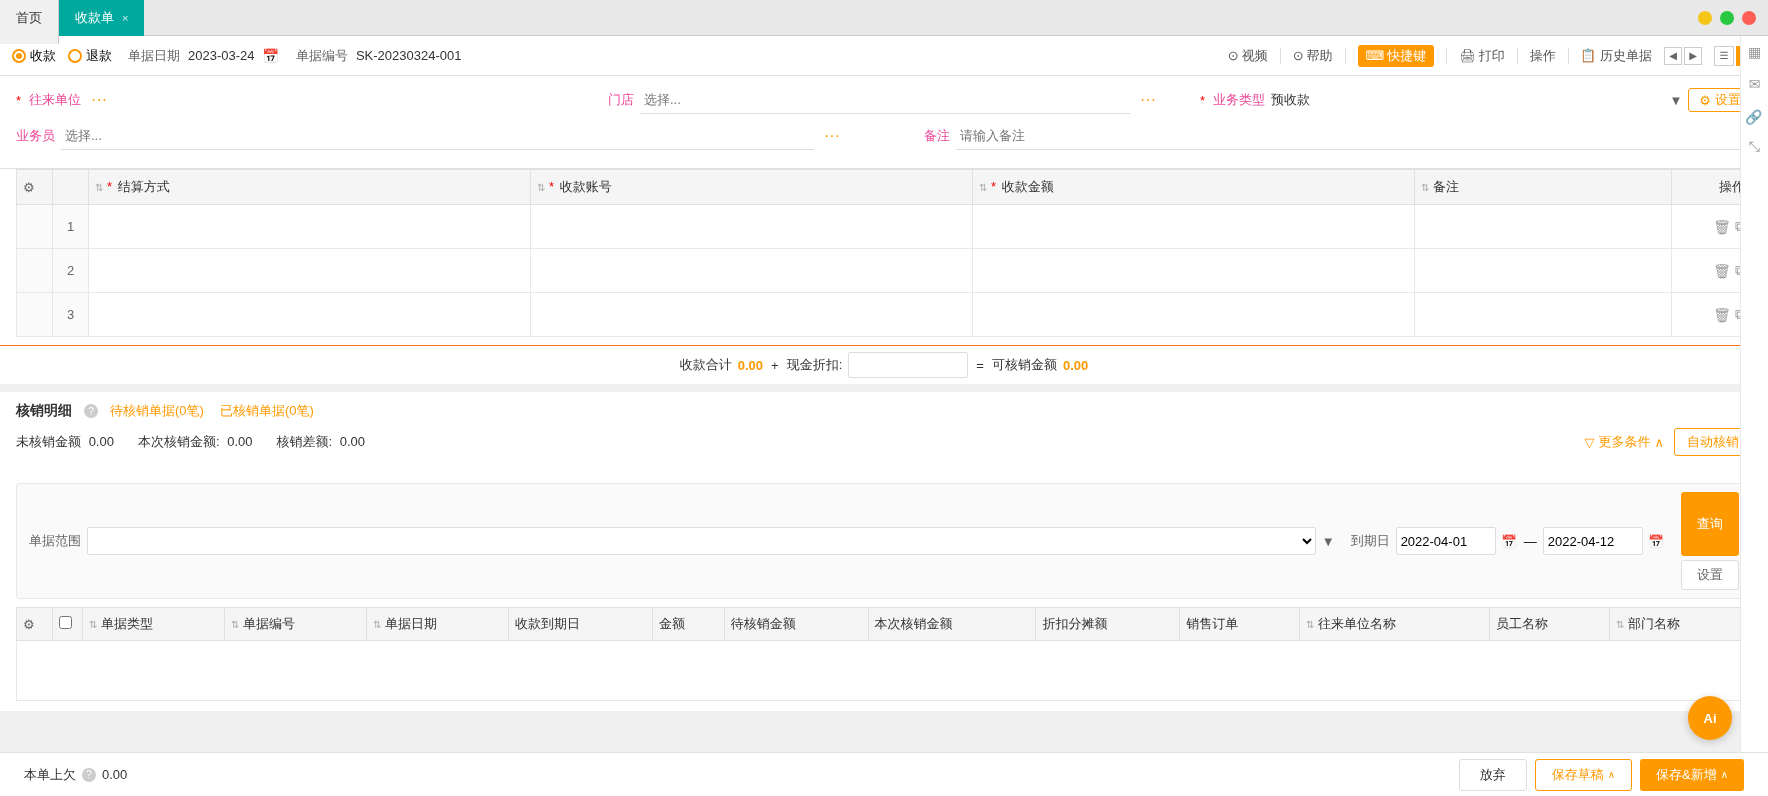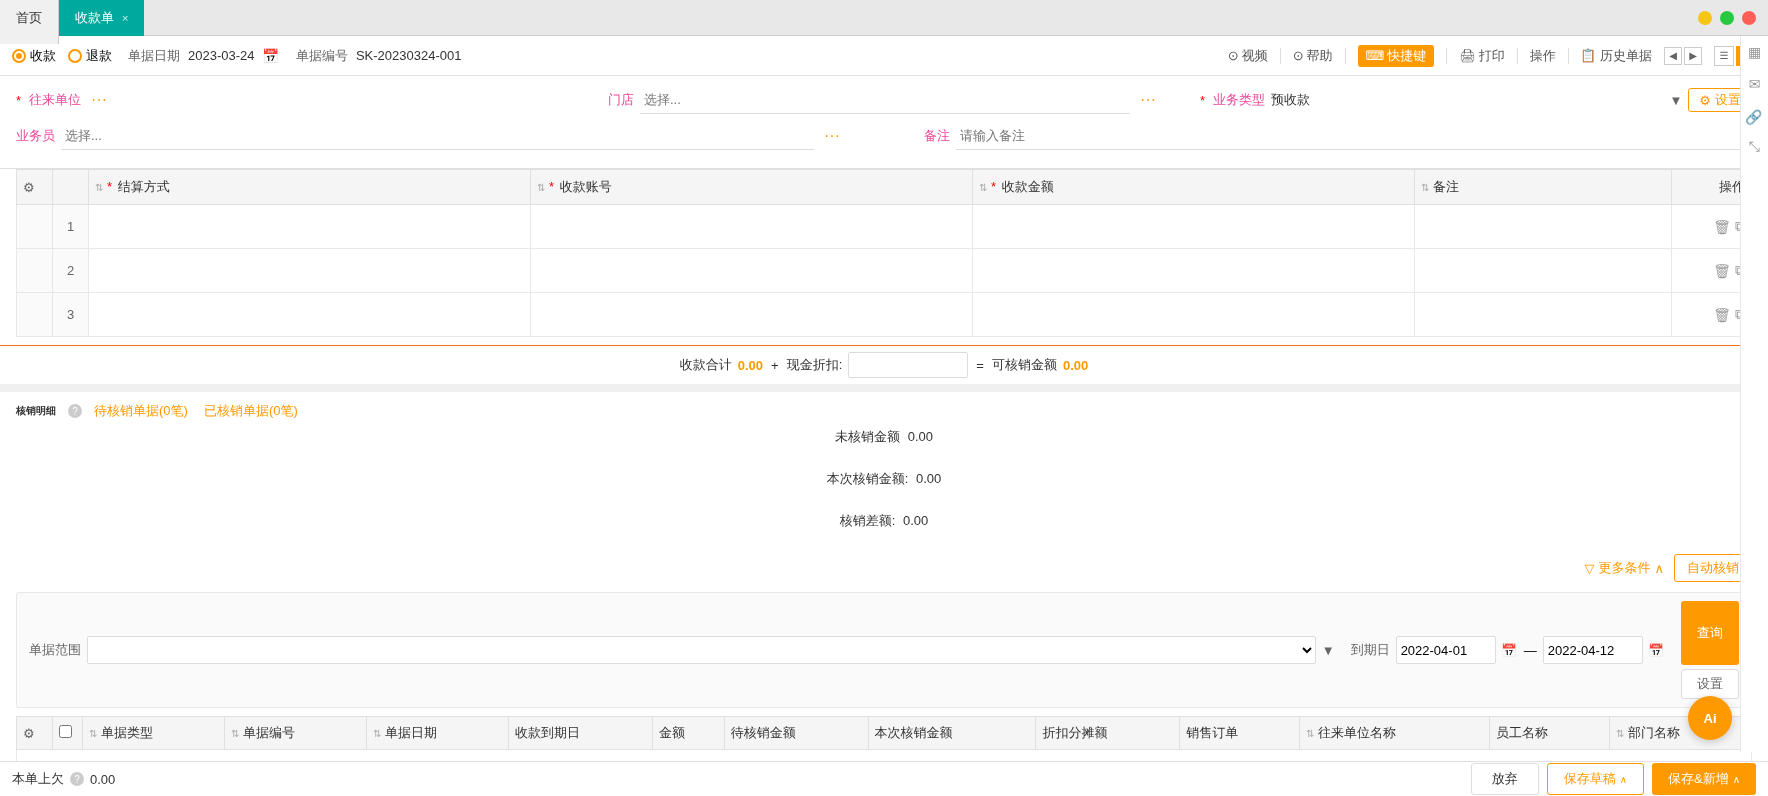--- a/index.html
+++ b/index.html
@@ -98,26 +98,26 @@
     .footer-sum { display: flex; align-items: center; gap: 6px; }
     .footer-val { color: #f90; font-weight: bold; }
     .footer-input {
       width: 120px; height: 26px; border: 1px solid #ddd; border-radius: 2px;
       padding: 0 4px; outline: none;
     }
 
     
     .writeoff-section { background: #fff; margin-top: 8px; padding: 10px 16px; }
     .section-title { display: flex; align-items: center; gap: 12px; margin-bottom: 8px; }
-    .section-title-text { font-size: 10px; font-weight: bold; color: #333; }
+    .section-title-text { font-size: 14px; font-weight: bold; color: #333; }
     .info-icon { width: 14px; height: 14px; border-radius: 50%; background: #ccc; color: #fff; display: inline-flex; align-items: center; justify-content: center; font-size: 10px; cursor: pointer; }
     .tab-links { display: flex; gap: 16px; }
     .tab-link { color: #f90; cursor: pointer; text-decoration: none; }
 
-    .writeoff-stats { display: flex; gap: 24px; align-items: center; margin-bottom: 10px; flex-direction: column; }
+    .writeoff-stats { display: flex; gap: 24px; align-items: center; margin-bottom: 27px; }
     .stat-item { color: #333; }
     .filter-link { color: #f90; cursor: pointer; display: flex; align-items: center; gap: 4px; }
     .auto-btn {
       background: #fff; border: 1px solid #f90; color: #f90;
       border-radius: 3px; padding: 4px 12px; cursor: pointer;
     }
 
     
     .filter-form {
       display: flex; align-items: center; gap: 16px;
@@ -153,22 +153,22 @@
       background: #f5f5f5; color: #333; font-weight: 500; white-space: nowrap;
     }
     .bottom-table td {
       padding: 6px; border: 1px solid #e8e8e8; height: 36px;
     }
     .sort-icon { color: #aaa; font-size: 10px; }
 
     
     .bottom-bar {
       position: fixed; bottom: 0; left: 0; right: 0;
-      height: 35px; background: #fff; border-top: 1px solid #e0e0e0;
-      display: flex; align-items: center; padding: 0 12px; gap: 12px; margin-top: 10px;
+      height: 44px; background: #fff; border-top: 1px solid #e0e0e0;
+      display: flex; align-items: center; padding: 0 24px; gap: 12px; margin-top: 10px;
     }
     .bottom-info { display: flex; align-items: center; gap: 6px; color: #333; }
     .bottom-actions { margin-left: auto; display: flex; gap: 8px; }
     .btn-abandon {
       background: #fff; border: 1px solid #ddd; color: #333;
       border-radius: 3px; padding: 6px 20px; cursor: pointer;
     }
     .btn-draft {
       background: #fff; border: 1px solid #f90; color: #f90;
       border-radius: 3px; padding: 6px 16px; cursor: pointer;

